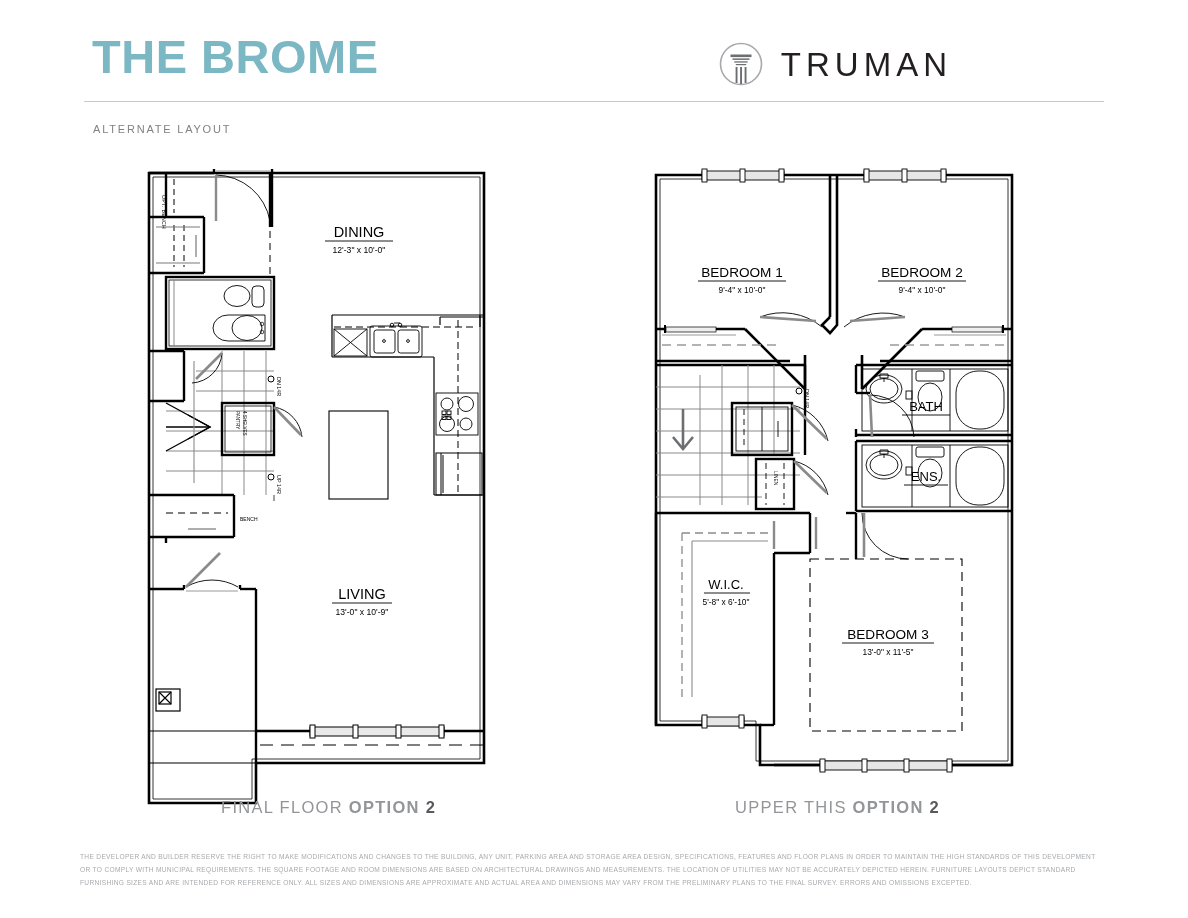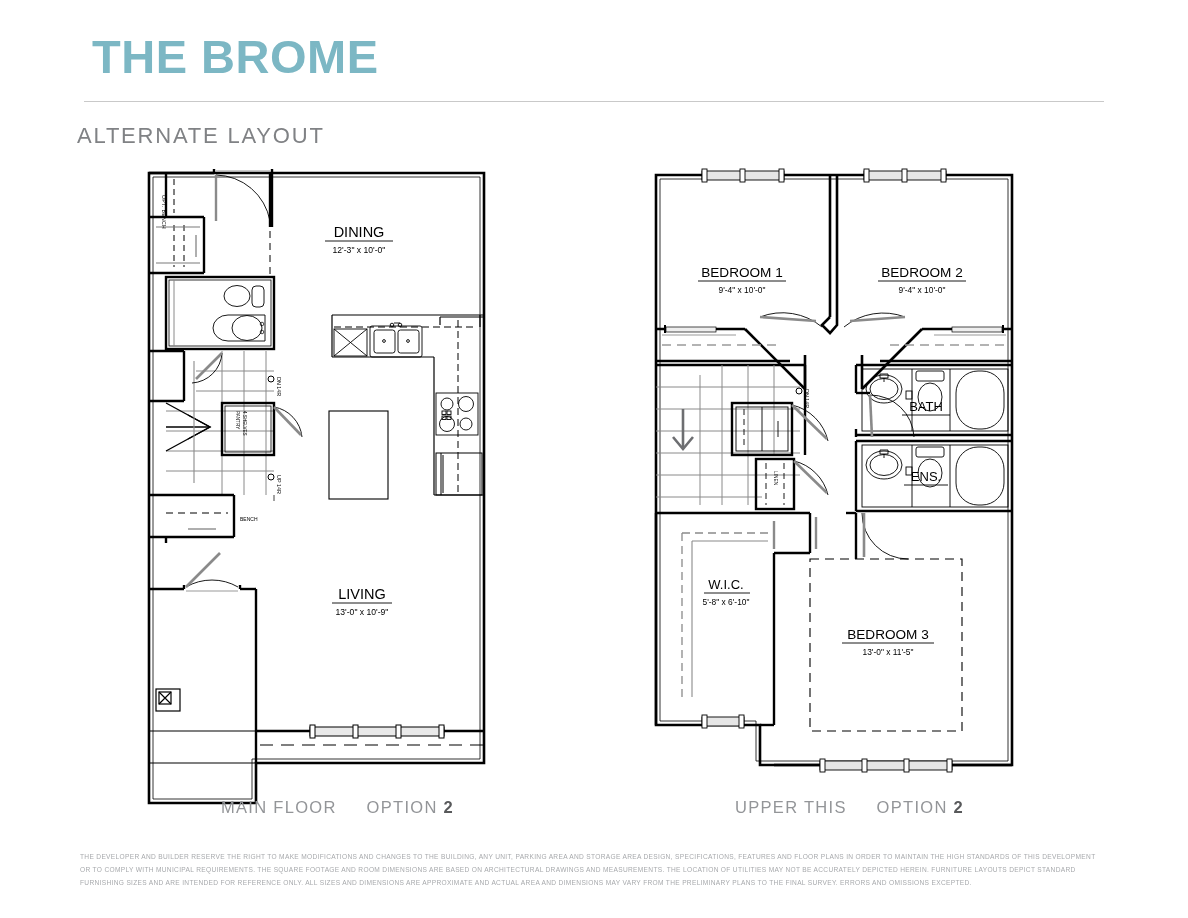--- a/index.html
+++ b/index.html
@@ -59,23 +59,23 @@
   #header-rule {
     position: absolute;
     left: 84px;
     top: 101px;
     width: 1020px;
     height: 1px;
     background: #c9c9c9;
   }
   #subtitle {
     position: absolute;
-    left: 77px;
+    left: 93px;
     top: 123px;
-    font-size: 22px;
+    font-size: 11px;
     letter-spacing: 1.8px;
     color: #808285;
     white-space: nowrap;
   }
 
   
   .plan-wrap {
     position: absolute;
     top: 165px;
   }
@@ -90,21 +90,21 @@
     top: 798px;
     font-size: 16.5px;
     letter-spacing: 1.3px;
     color: #939598;
     white-space: nowrap;
   }
   .floor-caption .optnum {
     font-weight: bold;
     color: #58595b;
   }
-  .floor-caption .optword { font-weight: normal; margin-left: 24px; }
+  .floor-caption .optword { font-weight: bold; }
   #caption-main  { left: 221px; }
   #caption-upper { left: 735px; }
 
   
   #disclaimer {
     position: absolute;
     left: 80px;
     top: 851px;
     width: 1032px;
     font-size: 6.6px;
@@ -115,20 +115,33 @@
   }
   #disclaimer p { margin: 0; }
 </style>
 </head>
 <body>
 
 <div id="header">
 
   <div id="plan-title">THE BROME</div>
 
+  <div id="brand">
+    <svg id="brand-mark" viewBox="0 0 44 44">
+      <circle cx="22" cy="22" r="20.5" fill="none" stroke="#a7a9ac" stroke-width="1.6"></circle>
+      <rect x="11.5" y="12.5" width="21" height="2.6" fill="#6d6e71"></rect>
+      <rect x="13.5" y="16.4" width="17" height="1.5" fill="#6d6e71"></rect>
+      <rect x="15.3" y="19.3" width="13.4" height="1.3" fill="#6d6e71"></rect>
+      <rect x="16.8" y="22" width="10.4" height="1.2" fill="#6d6e71"></rect>
+      <rect x="16.6" y="25" width="1.9" height="16" fill="#6d6e71"></rect>
+      <rect x="21.1" y="25" width="1.9" height="17" fill="#6d6e71"></rect>
+      <rect x="25.6" y="25" width="1.9" height="16" fill="#6d6e71"></rect>
+    </svg>
+    <div id="brand-name">TRUMAN</div>
+  </div>
 
   <div id="header-rule"></div>
 </div>
 
 <div id="subtitle">ALTERNATE LAYOUT</div>
 
 <div class="plan-wrap" id="plan-main">
 <svg class="plan-svg" viewBox="0 0 345 640" xmlns="http://www.w3.org/2000/svg">
   <g fill="none" stroke="#000" stroke-width="2.6" stroke-linecap="square">
 
@@ -621,21 +634,21 @@
     <rect x="16" y="162" width="50" height="5" fill="#eee" stroke="#000" stroke-width="0.7"></rect>
   </g>
   <g>
     <rect x="352" y="160" width="2" height="8" fill="#000"></rect>
     <rect x="302" y="162" width="50" height="5" fill="#eee" stroke="#000" stroke-width="0.7"></rect>
   </g>
 </svg>
 </div>
 
 <div class="floor-caption" id="caption-main">
-  <span>MAIN FLOOR </span><span class="optword">OPTION </span><span class="optnum">2</span>
+  <span>FINAL FLOOR </span><span class="optword">OPTION </span><span class="optnum">2</span>
 </div>
 
 <div class="floor-caption" id="caption-upper">
   <span>UPPER THIS </span><span class="optword">OPTION </span><span class="optnum">2</span>
 </div>
 
 <div id="disclaimer">
   <p>THE DEVELOPER AND BUILDER RESERVE THE RIGHT TO MAKE MODIFICATIONS AND CHANGES TO THE BUILDING, ANY UNIT, PARKING AREA AND STORAGE AREA DESIGN, SPECIFICATIONS, FEATURES AND FLOOR PLANS IN ORDER TO MAINTAIN THE HIGH STANDARDS OF THIS DEVELOPMENT</p>
   <p>OR TO COMPLY WITH MUNICIPAL REQUIREMENTS. THE SQUARE FOOTAGE AND ROOM DIMENSIONS ARE BASED ON ARCHITECTURAL DRAWINGS AND MEASUREMENTS. THE LOCATION OF UTILITIES MAY NOT BE ACCURATELY DEPICTED HEREIN. FURNITURE LAYOUTS DEPICT STANDARD</p>
   <p>FURNISHING SIZES AND ARE INTENDED FOR REFERENCE ONLY. ALL SIZES AND DIMENSIONS ARE APPROXIMATE AND ACTUAL AREA AND DIMENSIONS MAY VARY FROM THE PRELIMINARY PLANS TO THE FINAL SURVEY. ERRORS AND OMISSIONS EXCEPTED.</p>

